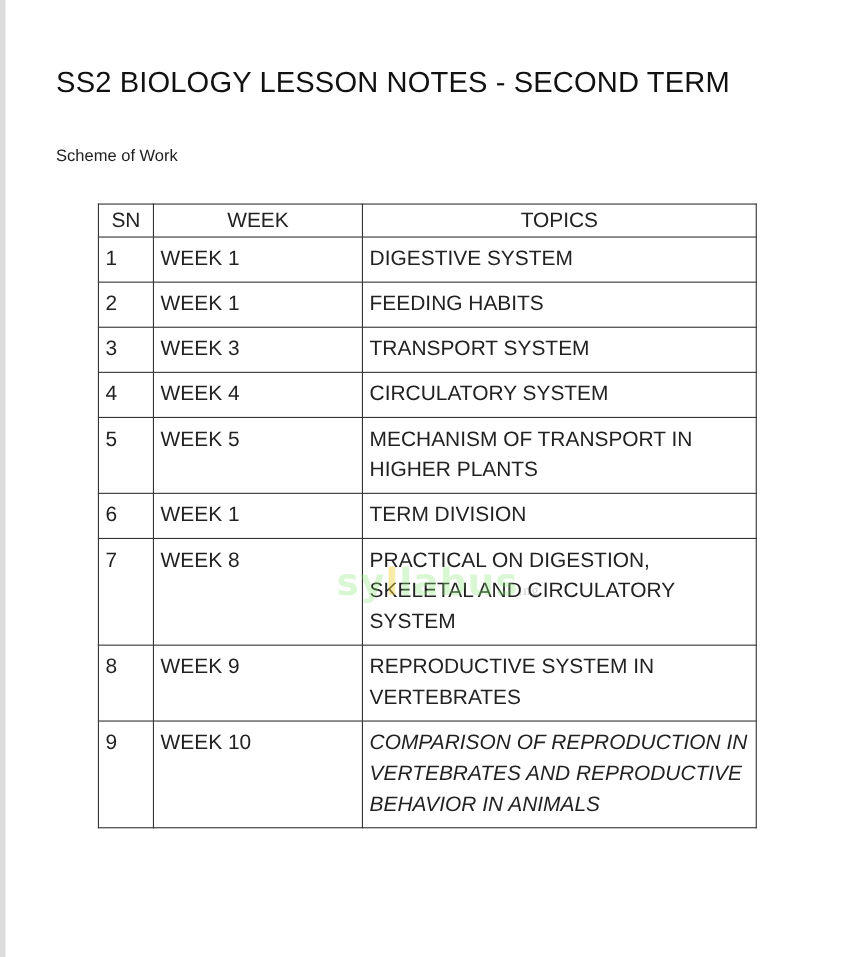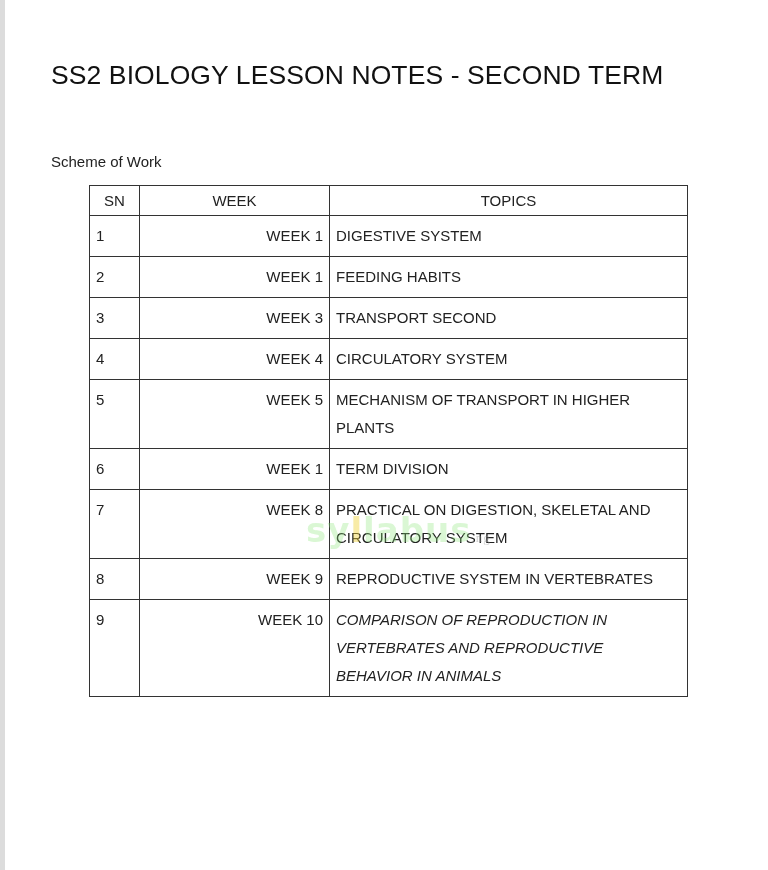--- a/index.html
+++ b/index.html
@@ -1,24 +1,24 @@
 <!DOCTYPE html>
 <html><head>
 <meta charset="utf-8">
 <style>
   html,body{margin:0;padding:0;}
   body{width:768px;height:870px;background:#dcdcdc;position:relative;overflow:hidden;font-family:"Liberation Sans",sans-serif;}
   .page{position:absolute;left:5px;top:0;width:757px;height:870px;background:#ffffff;padding-left:28px;}
   .title{position:absolute;left:46px;top:60px;font-size:26.5px;color:#111;font-weight:400;letter-spacing:0.1px;white-space:nowrap;}
-  .subtitle{position:absolute;left:46px;top:133px;font-size:15px;color:#222;margin-top:20px;}
+  .subtitle{position:absolute;left:46px;top:133px;font-size:15px;color:#222;}
   table{position:absolute;left:84px;top:185px;border-collapse:collapse;width:599px;}
-  td,th{border:1.5px solid #333;font-size:15px;color:#222;font-weight:400;vertical-align:top;line-height:28px;padding:6px 6px 6px 6px;text-align:left;}
+  td,th{border:1.5px solid #333;font-size:19px;color:#222;font-weight:400;vertical-align:top;line-height:28px;padding:6px 6px 6px 6px;text-align:left;}
   th{text-align:center;height:29px;vertical-align:middle;padding:0 6px;}
   td.sn{width:37px;}
-  td.wk{width:177px;text-align:right;}
+  td.wk{width:177px;}
   .watermark{position:absolute;left:301px;top:510px;font-size:34px;font-weight:700;color:rgba(140,230,120,0.32);letter-spacing:1px;pointer-events:none;font-family:"DejaVu Sans",sans-serif;}
   .watermark .yl{color:rgba(240,210,60,0.45);}
   .watermark .ng{font-size:13px;font-weight:400;color:rgba(150,150,150,0.45);font-family:"Liberation Serif",serif;}
 </style>
 </head>
 <body>
 
 <div class="page">
   <div class="title">SS2 BIOLOGY LESSON NOTES - SECOND TERM</div>
   <div class="subtitle">Scheme of Work</div>
@@ -38,21 +38,21 @@
         <td>DIGESTIVE SYSTEM</td>
       </tr>
       <tr>
         <td class="sn">2</td>
         <td class="wk">WEEK 1</td>
         <td>FEEDING HABITS</td>
       </tr>
       <tr>
         <td class="sn">3</td>
         <td class="wk">WEEK 3</td>
-        <td>TRANSPORT SECOND</td>
+        <td>TRANSPORT SYSTEM</td>
       </tr>
       <tr>
         <td class="sn">4</td>
         <td class="wk">WEEK 4</td>
         <td>CIRCULATORY SYSTEM</td>
       </tr>
       <tr>
         <td class="sn">5</td>
         <td class="wk">WEEK 5</td>
         <td>MECHANISM OF TRANSPORT IN HIGHER PLANTS</td>

